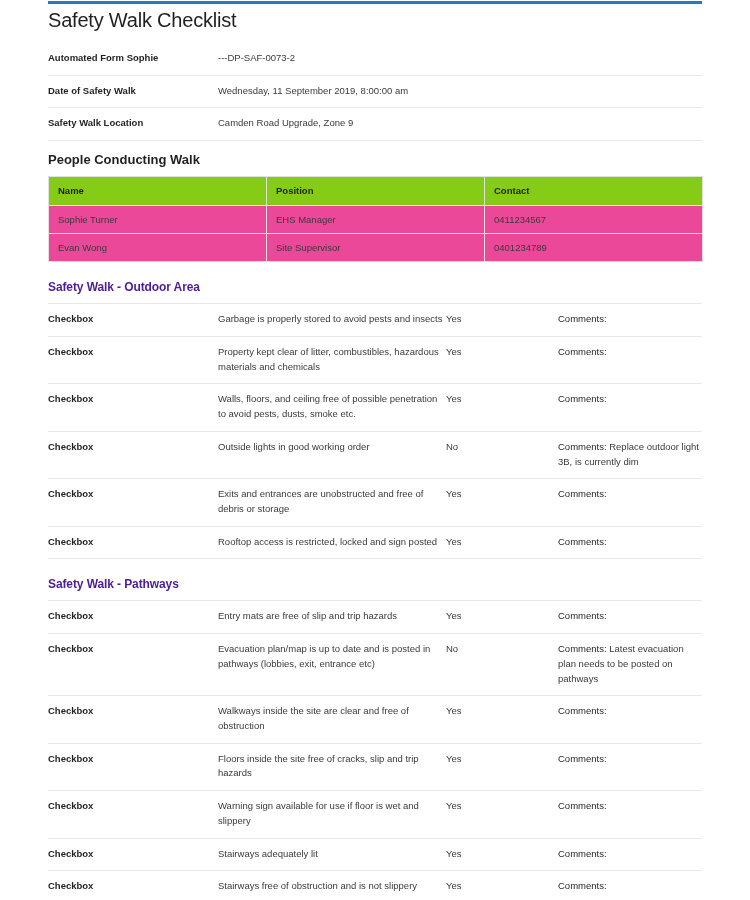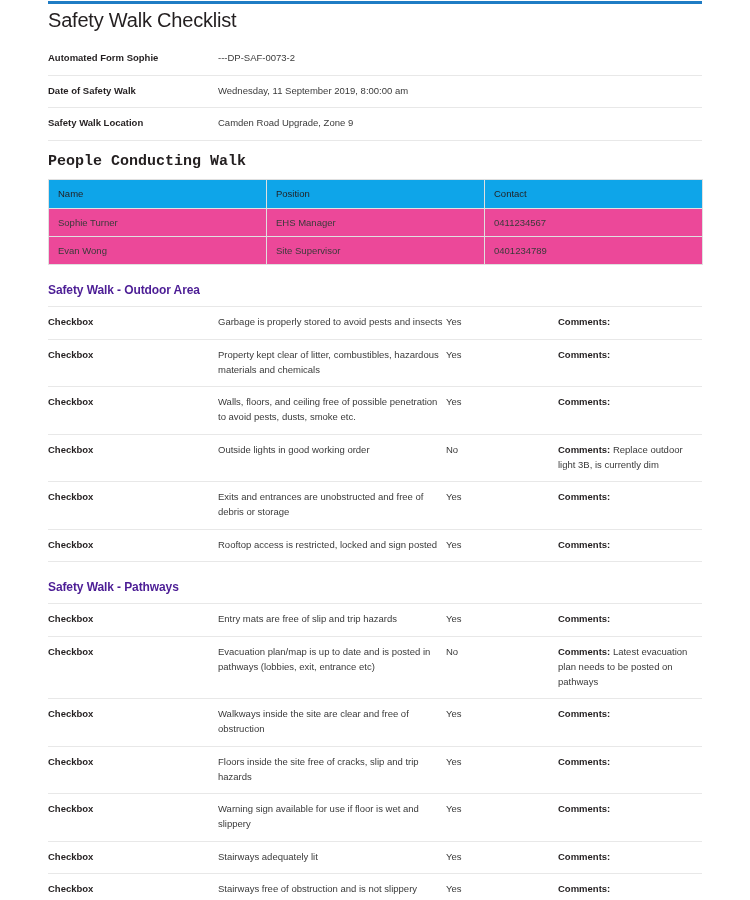--- a/index.html
+++ b/index.html
@@ -64,42 +64,41 @@
     padding-right: 8px;
   }
   .meta td.val {
     color: #3a3a3a;
     padding-right: 200px;
   }
   .meta tr.no-border { border-bottom: none; }
   .meta tr.section-lbl td {
     padding: 9px 0 6px 0;
     font-weight: bold;
-    font-size: 15px;
-    font-family: Liberation Mono, monospace;
+    font-size: 13px;
   }
 
   
   .people {
     width: 654px;
     border-collapse: collapse;
     margin: 0 0 14px 0;
     table-layout: fixed;
   }
   .people th, .people td {
     border: 1px solid #e0e0e0;
     text-align: left;
     font-size: 9.5px;
     padding: 7px 9px;
     line-height: 1.4;
     vertical-align: middle;
   }
   .people th {
-    background: #0ea5e9;
-    font-weight: normal;
+    background: #84cc16;
+    font-weight: bold;
     color: #231f20;
   }
   .people td { background: #ec4899; color: #3a3a3a; }
   .people col.c1 { width: 218px; }
   .people col.c2 { width: 218px; }
   .people col.c3 { width: 218px; }
 
   
   .section-heading {
     text-align: left;
@@ -125,21 +124,21 @@
   }
   .checklist col.k  { width: 170px; }
   .checklist col.d  { width: 228px; }
   .checklist col.a  { width: 112px; }
   .checklist col.c  { width: 144px; }
 
   .cb-label { font-weight: bold; color: #231f20; }
   .cb-desc  { color: #3a3a3a; padding-right: 14px; }
   .cb-ans   { color: #3a3a3a; }
   .cb-com   { color: #3a3a3a; padding-right: 4px; }
-  .cb-com b { color: #231f20; font-weight: bold; }
+  .cb-com b { color: #231f20; font-weight: normal; }
 </style>
 </head>
 <body>
 
 <div class="page">
 
   <div class="top-rule"></div>
 
   <div class="content">
 

